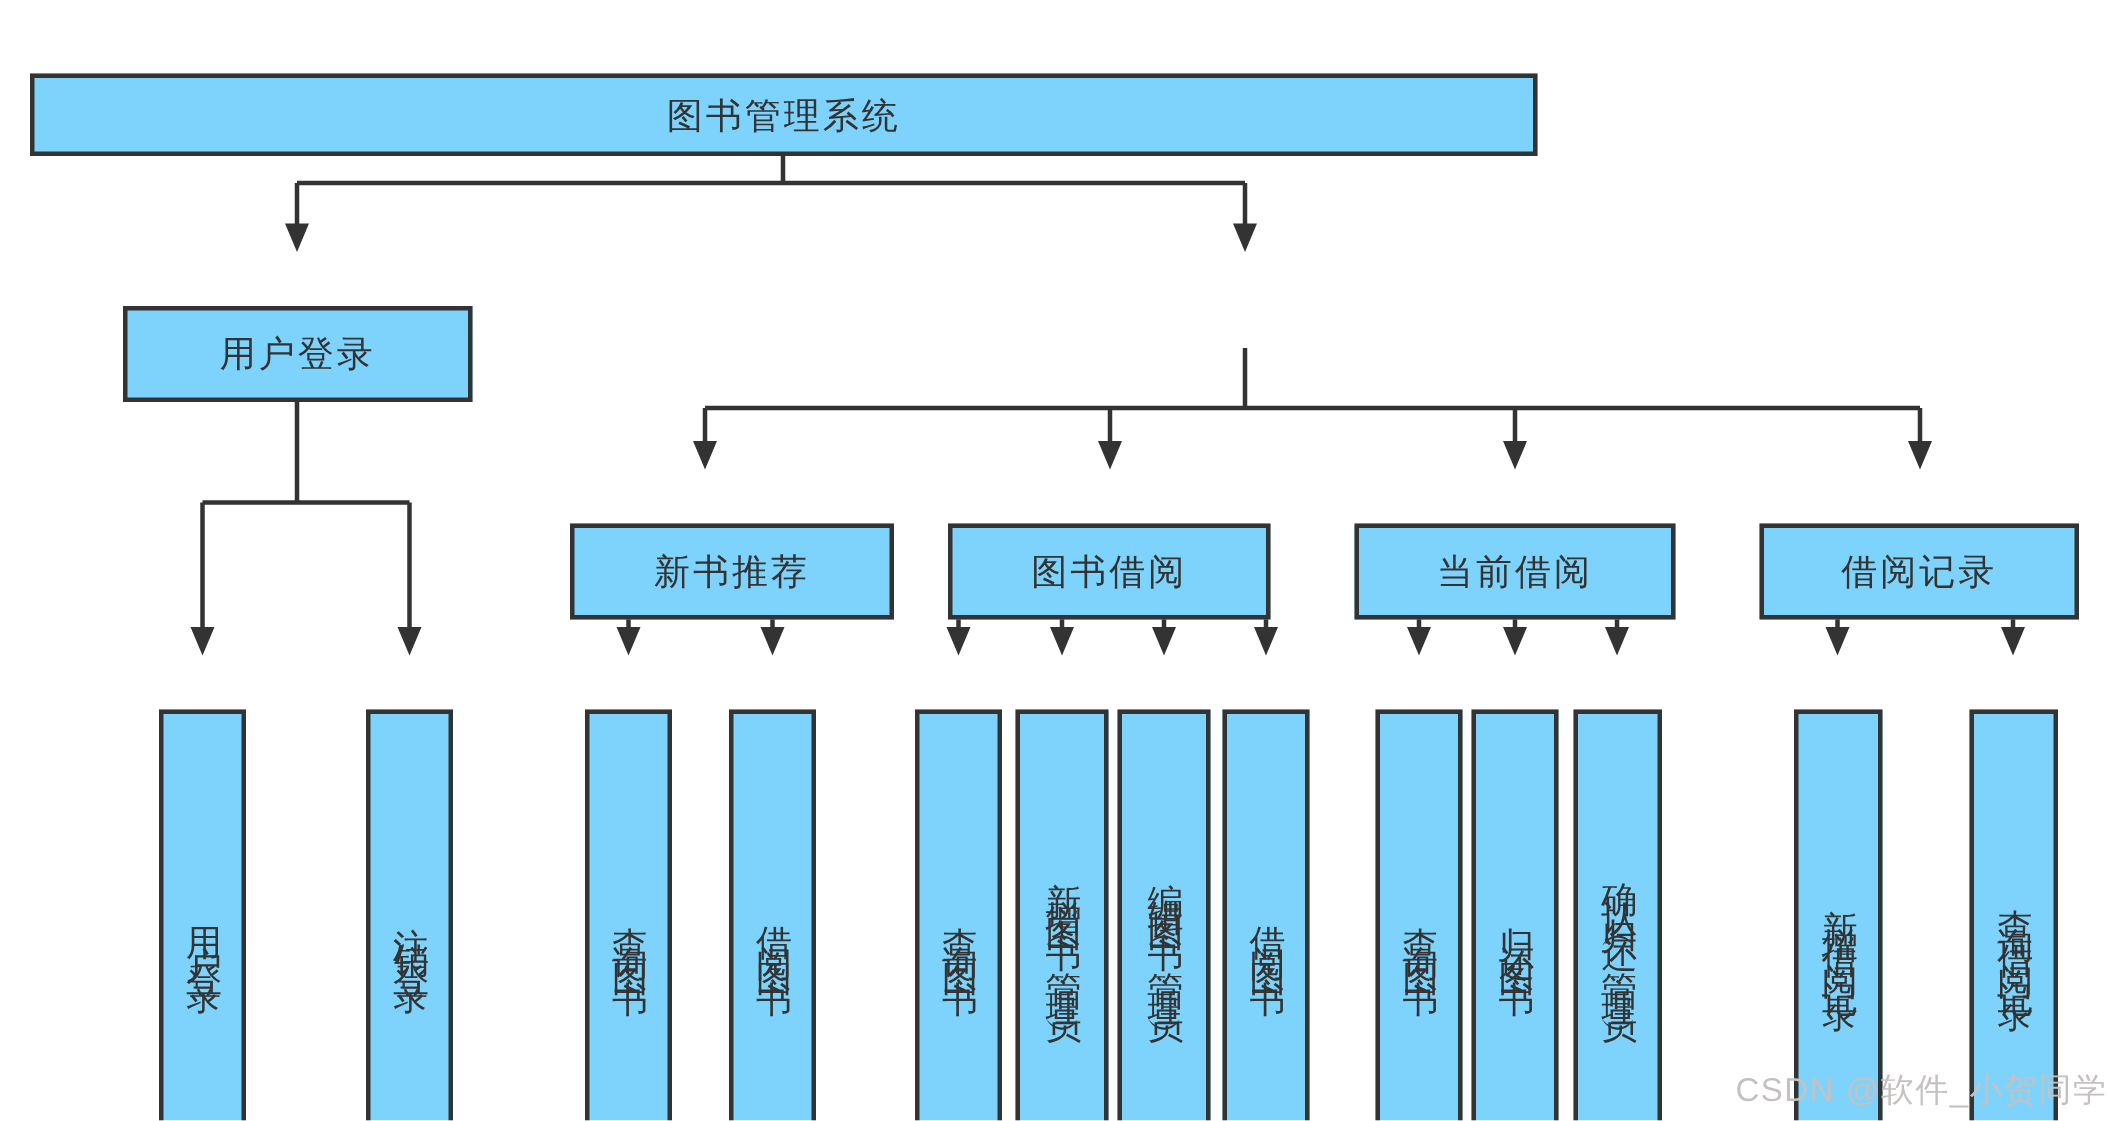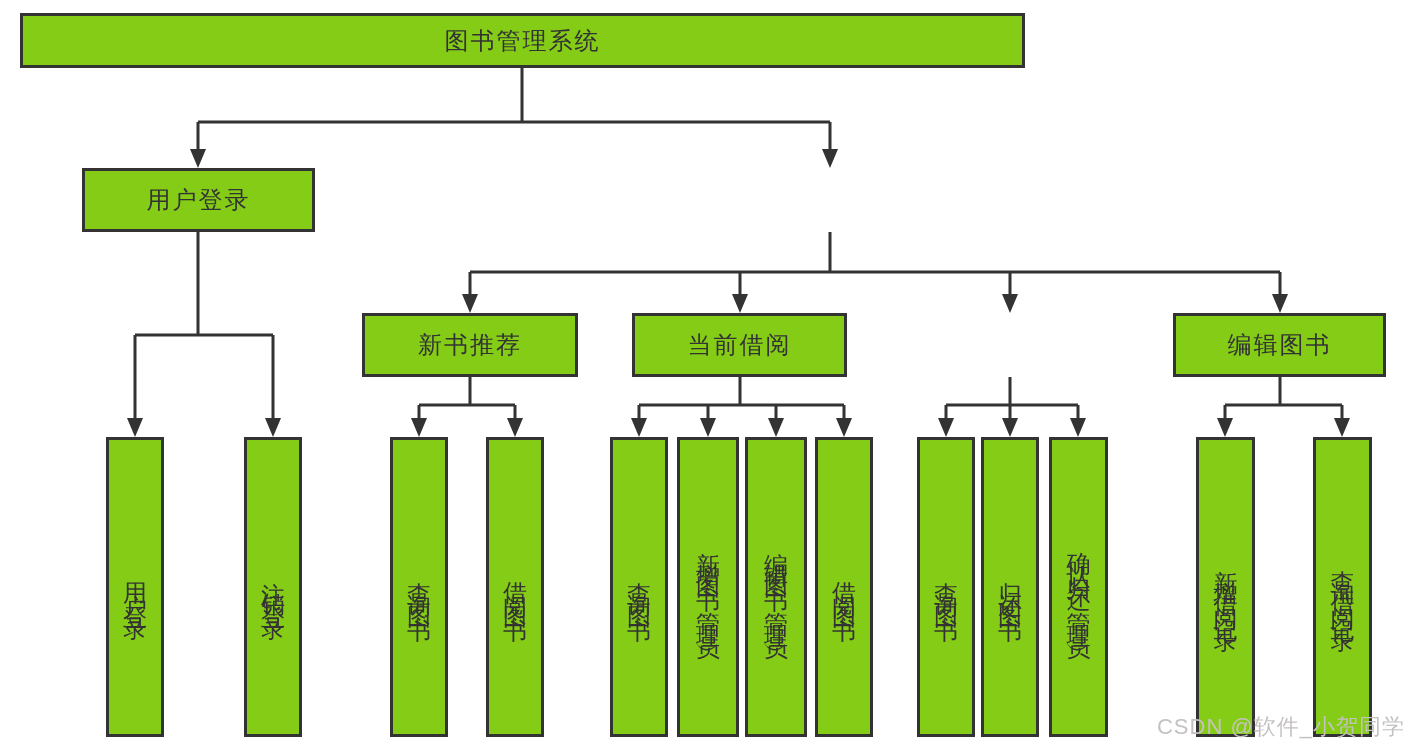--- a/index.html
+++ b/index.html
@@ -14,28 +14,29 @@
     color: #333333;
   }
   .wires {
     position: absolute;
     left: 0; top: 0;
     z-index: 0;
   }
   .box {
     position: absolute;
     border: 3px solid #333333;
-    background: #84cc16;
+    background: #7dd3fc;
     display: flex;
     align-items: center;
     justify-content: center;
     z-index: 1;
     font-size: 24px;
     letter-spacing: 2px;
     white-space: nowrap;
+    margin-top: 36px;
   }
   .vbox {
     writing-mode: vertical-rl;
     text-orientation: mixed;
     letter-spacing: 12px;
     font-size: 24px;
     line-height: 1;
   }
   .watermark {
     position: absolute;
@@ -71,23 +72,24 @@
          M768 418 H784 L776 437 Z  M836 418 H852 L844 437 Z
          M938 418 H954 L946 437 Z  M1002 418 H1018 L1010 437 Z
          M1070 418 H1086 L1078 437 Z  M1217 418 H1233 L1225 437 Z
          M1334 418 H1350 L1342 437 Z"></path>
   </svg>
 
   <div class="box" style="left:20px; top:13px; width:1005px; height:55px;">图书管理系统</div>
 
   <div class="box" style="left:82px; top:168px; width:233px; height:64px;">用户登录</div>
 
-  <div class="box" style="left:362px; top:313px; width:216px; height:64px;">新书推荐</div>
-  <div class="box" style="left:632px; top:313px; width:215px; height:64px;">当前借阅</div>
-  <div class="box" style="left:1173px; top:313px; width:213px; height:64px;">编辑图书</div>
+  <div class="box" style="left:380px; top:313px; width:216px; height:64px;">新书推荐</div>
+  <div class="box" style="left:632px; top:313px; width:215px; height:64px;">图书借阅</div>
+  <div class="box" style="left:903px; top:313px; width:214px; height:64px;">当前借阅</div>
+  <div class="box" style="left:1173px; top:313px; width:213px; height:64px;">借阅记录</div>
 
   <div class="box vbox" style="left:106px; top:437px; width:58px; height:300px;">用户登录</div>
   <div class="box vbox" style="left:244px; top:437px; width:58px; height:300px;">注销登录</div>
 
   <div class="box vbox" style="left:390px; top:437px; width:58px; height:300px;">查询图书</div>
   <div class="box vbox" style="left:486px; top:437px; width:58px; height:300px;">借阅图书</div>
 
   <div class="box vbox" style="left:610px; top:437px; width:58px; height:300px;">查询图书</div>
   <div class="box vbox" style="left:677px; top:437px; width:62px; height:300px;">新增图书（管理员）</div>
   <div class="box vbox" style="left:745px; top:437px; width:62px; height:300px;">编辑图书（管理员）</div>

